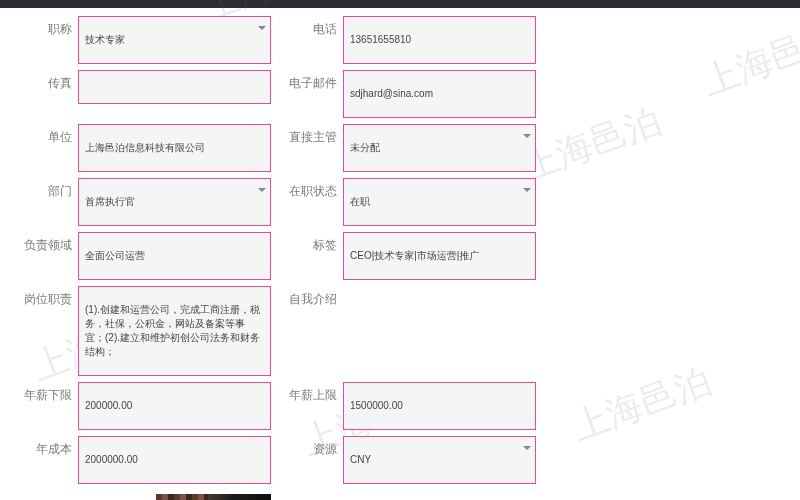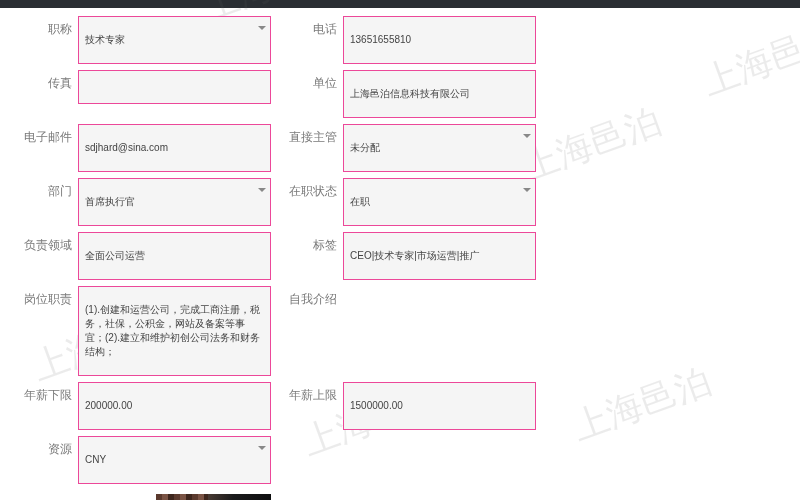--- a/index.html
+++ b/index.html
@@ -139,28 +139,28 @@
   <div class="field">
       <div class="flabel">电话</div>
       <div class="fval">13651655810</div>
     </div>
   <div class="field">
       <div class="flabel">传真</div>
       <div class="fval"></div>
     </div>
 
   <div class="field">
+      <div class="flabel">电子邮件</div>
+      <div class="fval">sdjhard@sina.com</div>
+    </div>
+  <div class="field">
       <div class="flabel">单位</div>
       <div class="fval">上海邑泊信息科技有限公司</div>
     </div>
   <div class="field">
-      <div class="flabel">电子邮件</div>
-      <div class="fval">sdjhard@sina.com</div>
-    </div>
-  <div class="field">
       <div class="flabel">直接主管</div>
       <div class="fval sel">未分配</div>
     </div>
 
   <div class="field">
       <div class="flabel">部门</div>
       <div class="fval sel">首席执行官</div>
     </div>
   <div class="field">
       <div class="flabel">在职状态</div>
@@ -183,20 +183,24 @@
       <div class="flabel">自我介绍</div>
     </div>
 
   <div class="field">
       <div class="flabel">年薪下限</div>
       <div class="fval">200000.00</div>
     </div>
   <div class="field">
       <div class="flabel">年薪上限</div>
       <div class="fval">1500000.00</div>
+    </div>
+  <div class="field">
+      <div class="flabel">年成本</div>
+      <div class="fval">2000000.00</div>
     </div>
 
   <div class="field">
       <div class="flabel">资源</div>
       <div class="fval sel">CNY</div>
     </div>
   <div class="field" style="width:530px; align-items:flex-end;">
     <div class="flabel">照片</div>
     <div style="flex:1;">
       <div class="photo-box">

